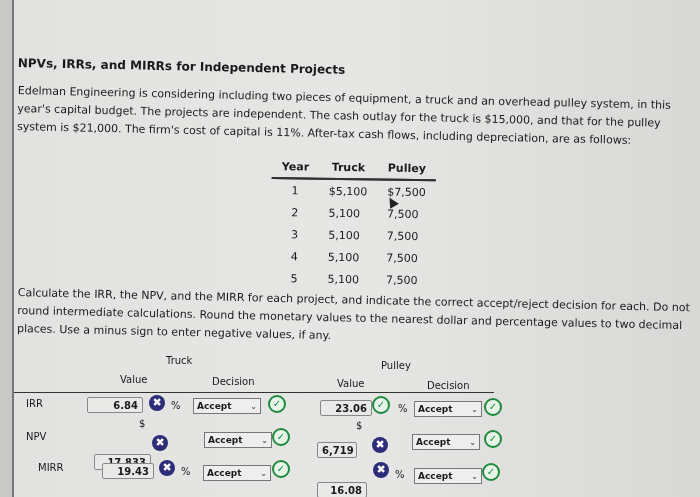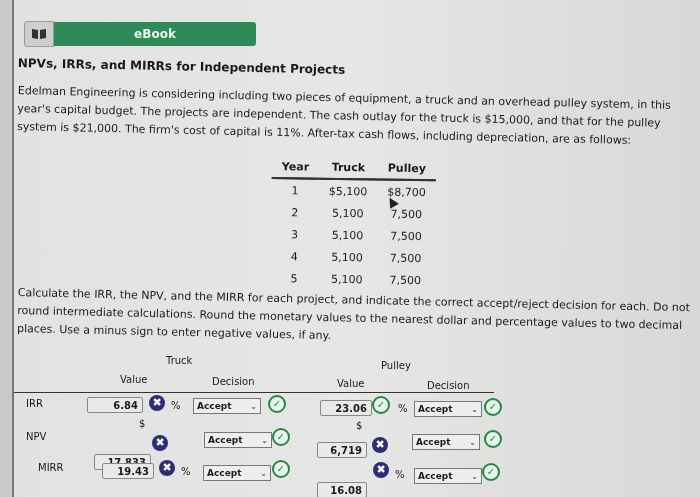--- a/index.html
+++ b/index.html
@@ -8,65 +8,57 @@
   .left-edge{position:absolute;left:0;top:0;width:12px;height:497px;background:#c9c9c7;}
   .ebook-bar{position:absolute;left:10px;top:22px;width:232px;height:24px;display:flex;align-items:center;}
   .ebook-icon-box{width:28px;height:24px;background:#cfcfcd;border:1px solid #999;border-radius:3px 0 0 3px;display:flex;align-items:center;justify-content:center;}
   .ebook-btn{flex:1;height:24px;background:#2e8b57;border-radius:0 3px 3px 0;color:#e8f5ec;font-weight:bold;font-size:12px;display:flex;align-items:center;justify-content:center;}
   .title{position:absolute;left:4px;top:56px;font-weight:bold;font-size:12px;transform:rotate(1.2deg);transform-origin:left top;}
   .para{position:absolute;left:4px;font-size:11px;line-height:18px;transform:rotate(1.3deg);transform-origin:left top;width:680px;}
   .p1{top:82px;}
   .p2{top:284px;}
   .cf-table{position:absolute;left:258px;top:158px;border-collapse:collapse;font-size:11px;transform:rotate(0.8deg);transform-origin:left top;}
   .cf-table th{font-weight:bold;padding:2px 10px 4px;border-bottom:2px solid #333;text-align:center;}
-  .cf-table td{padding:2px 10px;height:18px;text-align:center;}
+  .cf-table td{padding:2px 10px;height:18px;text-align:left;}
   .cf-table td.yr{text-align:center;}
   .ans{position:absolute;left:0;top:352px;width:690px;height:145px;font-size:10px;}
   .ans .hdr{position:absolute;font-size:10px;}
   .ans .rule{position:absolute;left:0;top:40px;width:480px;height:1px;background:#333;}
   .lbl{position:absolute;font-size:10px;}
   .inp{position:absolute;height:16px;border:1px solid #888;background:#e9e9e7;border-radius:2px;font-weight:bold;font-size:10px;text-align:right;padding:1px 4px;box-sizing:border-box;line-height:14px;}
   .sel{position:absolute;height:16px;border:1px solid #777;background:#eee;font-weight:bold;font-size:9px;padding:1px 3px;box-sizing:border-box;display:flex;align-items:center;justify-content:space-between;width:68px;}
   .sel .chev{font-size:8px;color:#555;}
   .icon-x{position:absolute;width:16px;height:16px;border-radius:50%;background:#2c2d78;color:#fff;font-size:11px;font-weight:bold;text-align:center;line-height:16px;}
   .icon-ok{position:absolute;width:14px;height:14px;border-radius:50%;border:2px solid #1e8a3c;color:#1e8a3c;font-size:10px;font-weight:bold;text-align:center;line-height:14px;background:#e6f4ea;}
   .unit{position:absolute;font-size:10px;}
   .cursor{position:absolute;left:373px;top:197px;width:0;height:0;border-left:5px solid transparent;border-right:5px solid transparent;border-bottom:10px solid #222;transform:rotate(-30deg);}
 </style>
 </head>
 <body>
 
 <div class="left-edge"></div>
 <div class="page">
 
-  <div class="ebook-bar">
-    <div class="ebook-icon-box">
-      <svg width="16" height="12" viewBox="0 0 16 12">
-          <path d="M1 1 L7 2 L7 11 L1 10 Z M9 2 L15 1 L15 10 L9 11 Z" fill="#333"></path>
-        </svg>
-    </div>
-    <div class="ebook-btn">eBook</div>
-  </div>
 
   <div class="title">NPVs, IRRs, and MIRRs for Independent Projects</div>
   <div class="para p1">Edelman Engineering is considering including two pieces of equipment, a truck and an overhead pulley system, in this year's capital budget. The projects are independent. The cash outlay for the truck is $15,000, and that for the pulley system is $21,000. The firm's cost of capital is 11%. After-tax cash flows, including depreciation, are as follows:</div>
 
   <table class="cf-table">
     <thead>
       <tr>
         <th>Year</th>
         <th>Truck</th>
         <th>Pulley</th>
       </tr>
     </thead>
     <tbody>
       <tr>
           <td class="yr">1</td>
           <td>$5,100</td>
-          <td>$8,700</td>
+          <td>$7,500</td>
         </tr>
       <tr>
           <td class="yr">2</td>
           <td>5,100</td>
           <td>7,500</td>
         </tr>
       <tr>
           <td class="yr">3</td>
           <td>5,100</td>
           <td>7,500</td>
@@ -117,21 +109,21 @@
     <div class="unit" style="left:125px;top:66px;">$</div>
     <div class="unit" style="left:342px;top:68px;">$</div>
     <div class="lbl" style="left:12px;top:79px;">NPV</div>
     <div class="inp" style="left:80px;top:102px;width:57px;">17,833</div>
     <div class="icon-x" style="left:138px;top:83px;">✖</div>
     <div class="sel" style="left:190px;top:80px;">
         <span>Accept</span>
         <span class="chev">⌄</span>
       </div>
     <div class="icon-ok" style="left:258px;top:76px;">✓</div>
-    <div class="inp" style="left:303px;top:90px;width:50px;">6,719</div>
+    <div class="inp" style="left:303px;top:90px;width:40px;">6,719</div>
     <div class="icon-x" style="left:358px;top:85px;">✖</div>
     <div class="sel" style="left:398px;top:82px;">
         <span>Accept</span>
         <span class="chev">⌄</span>
       </div>
     <div class="icon-ok" style="left:470px;top:78px;">✓</div>
 
     <div class="lbl" style="left:24px;top:110px;">MIRR</div>
     <div class="inp" style="left:88px;top:111px;width:52px;text-align:right;">19.43</div>
     <div class="icon-x" style="left:145px;top:108px;">✖</div>

